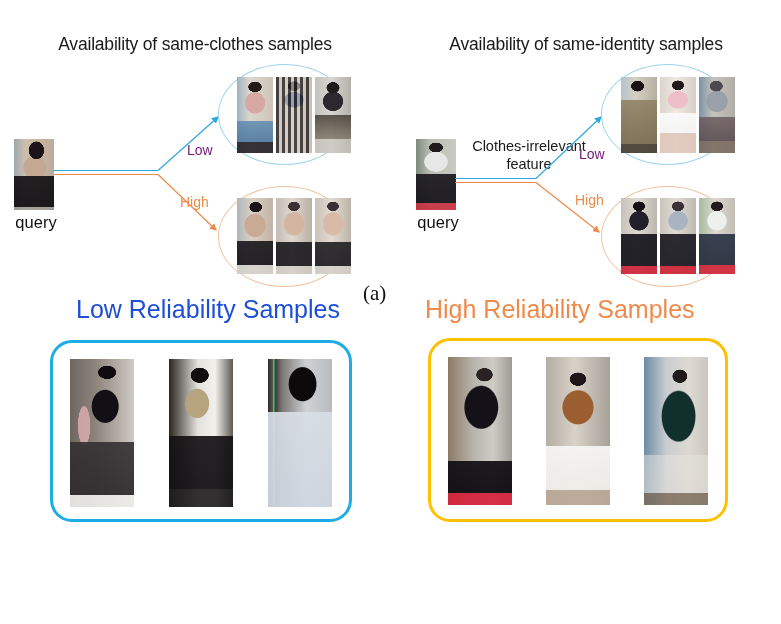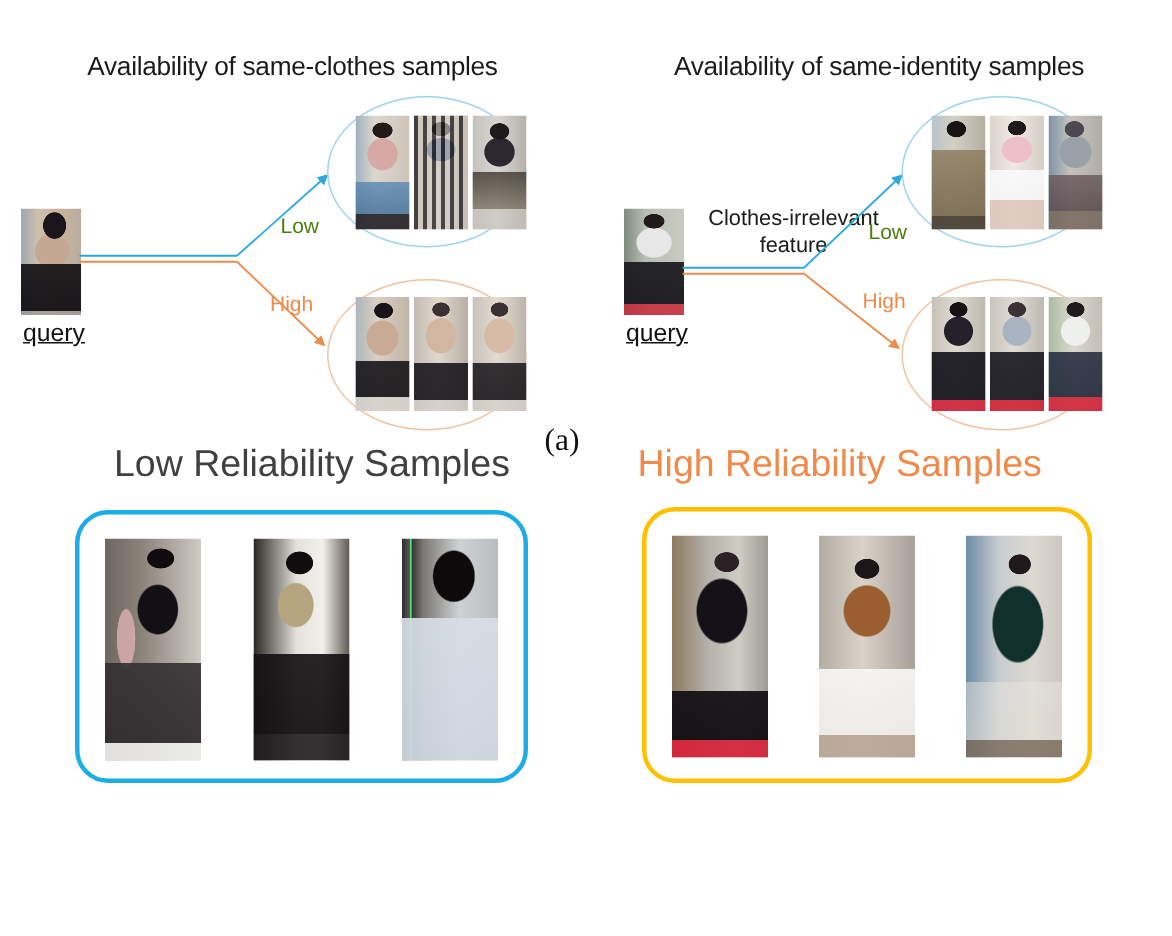--- a/index.html
+++ b/index.html
@@ -56,21 +56,20 @@
     background: #cfd2d6;
   }
   .query-label {
     position: absolute;
     left: 6px;
     top: 184px;
     width: 60px;
     text-align: center;
     font-size: 16.5px;
     color: #111;
-    text-decoration: underline;
   }
 
   .feature-label {
     position: absolute;
     left: 56px;
     top: 108px;
     width: 135px;
     text-align: center;
     font-size: 14.5px;
     line-height: 1.25;
@@ -82,21 +81,21 @@
     left: 0; top: 0;
     width: 390px; height: 290px;
     pointer-events: none;
   }
 
   .lowhigh {
     position: absolute;
     font-size: 14px;
     white-space: nowrap;
   }
-  .low-label  { color: #4d7c0f; left: 187px; top: 113px; }
+  .low-label  { color: #701a75; left: 187px; top: 113px; }
   .high-label { color: #ED8B4A; left: 180px; top: 165px; }
 
   .cluster {
     position: absolute;
     border-radius: 50%;
     box-sizing: border-box;
   }
   .cluster.low  { border: 1.2px solid #9DD4EF; }
   .cluster.high { border: 1.2px solid #F2C3A0; }
 
@@ -134,21 +133,21 @@
     position: absolute;
     left: 0; top: 290px;
     width: 781px; height: 334px;
   }
   .rel-title {
     position: absolute;
     top: 5px;
     font-size: 25px;
     white-space: nowrap;
   }
-  .rel-title.low  { color: #404040; left: 62px; width: 292px; text-align: center; }
+  .rel-title.low  { color: #1d4ed8; left: 62px; width: 292px; text-align: center; }
   .rel-title.high { color: #F08A4B; left: 425px; width: 306px; }
 
   .rel-box {
     position: absolute;
     box-sizing: border-box;
     border-radius: 22px;
     background: #ffffff;
   }
   .rel-box.low  { left: 50px;  top: 50px; width: 302px; height: 182px; border: 3px solid #1CADE8; }
   .rel-box.high { left: 428px; top: 48px; width: 300px; height: 184px; border: 3px solid #FFC000; }

